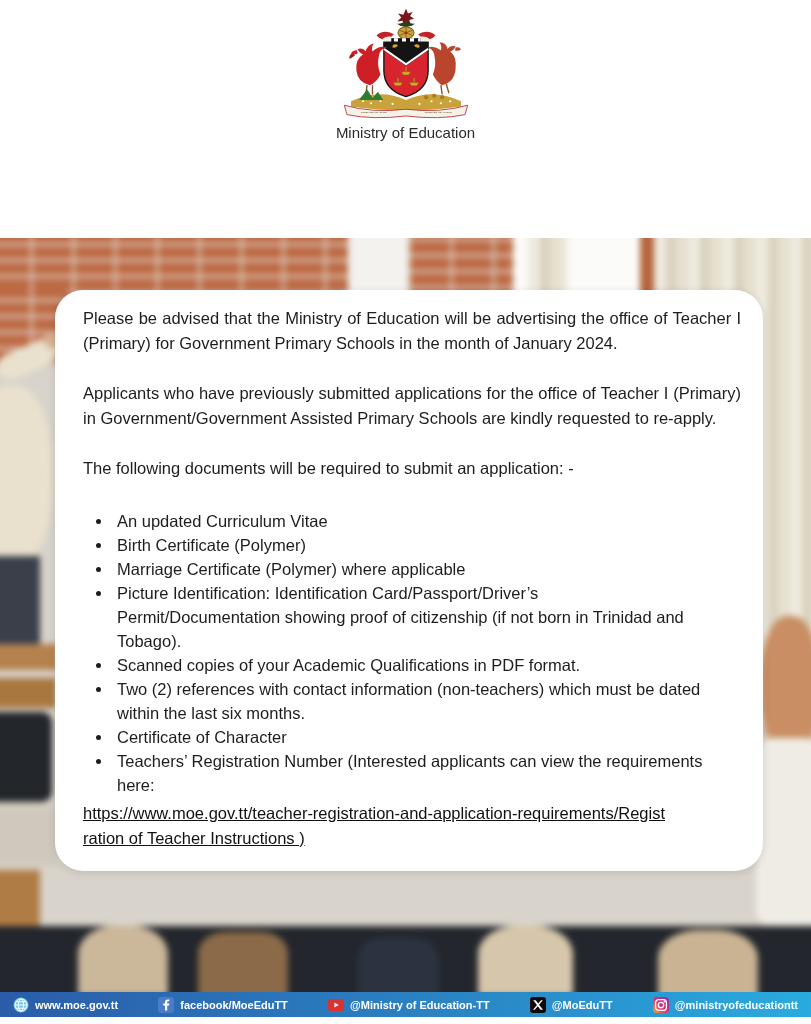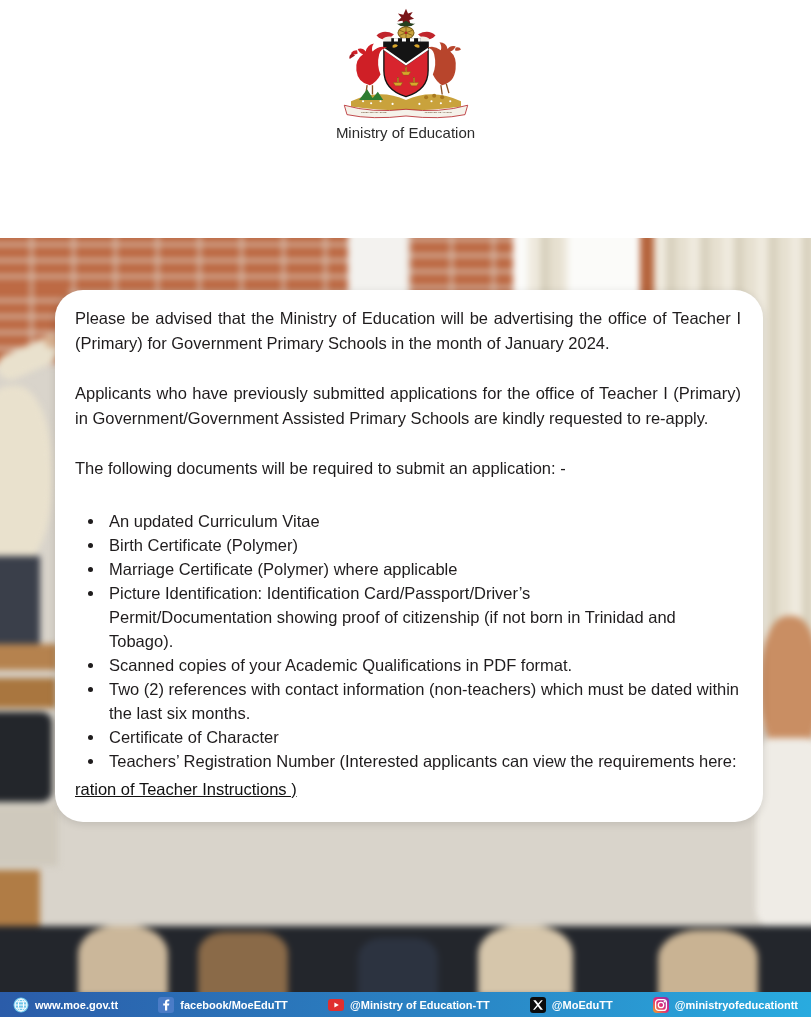--- a/index.html
+++ b/index.html
@@ -25,21 +25,21 @@
   .blob{position:absolute;}
   
   .bricks{background:
       repeating-linear-gradient(0deg,rgba(222,209,198,.9) 0 3px,transparent 3px 16px),
       repeating-linear-gradient(90deg,rgba(222,209,198,.75) 0 3px,transparent 3px 42px),
       #bd6a44;}
   .curtain{background:repeating-linear-gradient(90deg,#efeade 0 12px,#d9d2bf 12px 22px,#e6e0d0 22px 34px);}
 
   
   .card{position:absolute;top:290px;left:55px;width:708px;border-radius:28px;background:#ffffff;
-        box-shadow:0 2px 8px rgba(0,0,0,.12);padding:16px 22px 20px 20px;box-sizing:border-box;
+        box-shadow:0 2px 8px rgba(0,0,0,.12);padding:16px 22px 20px 28px;box-sizing:border-box;
         color:#1f1c1d;font-size:16.5px;}
   .card p{margin:0 0 25px 0;line-height:25px;text-align:justify;}
   .card p.last-par{margin-bottom:0;}
   .card ul{margin:28px 0 0 0;padding:0 0 0 30px;}
   .card li{line-height:24px;margin:0;white-space:pre-wrap;padding-left:4px;}
   .doc-link{display:block;margin-top:4px;color:#111;text-decoration:underline;line-height:25px;
             word-break:break-all;cursor:pointer;}
   .doc-link span{display:block;}
 
   
@@ -174,20 +174,21 @@
       <li>Birth Certificate (Polymer)</li>
       <li>Marriage Certificate (Polymer) where applicable</li>
       <li>Picture Identification: Identification Card/Passport/Driver’s
 Permit/Documentation showing proof of citizenship (if not born in Trinidad and Tobago).</li>
       <li>Scanned copies of your Academic Qualifications in PDF format.</li>
       <li>Two (2) references with contact information (non-teachers) which must be dated within the last six months.</li>
       <li>Certificate of Character</li>
       <li>Teachers’ Registration Number (Interested applicants can view the requirements here:</li>
     </ul>
     <a class="doc-link">
+      <span>https://www.moe.gov.tt/teacher-registration-and-application-requirements/Regist</span>
       <span>ration of Teacher Instructions )</span>
     </a>
   </div>
 
   <div class="footer">
 
     <div class="f-item">
       <span class="f-icon">
         <svg viewBox="0 0 16 16" width="16" height="16">
           <circle cx="8" cy="8" r="7.5" fill="#6ec6ea"></circle>

